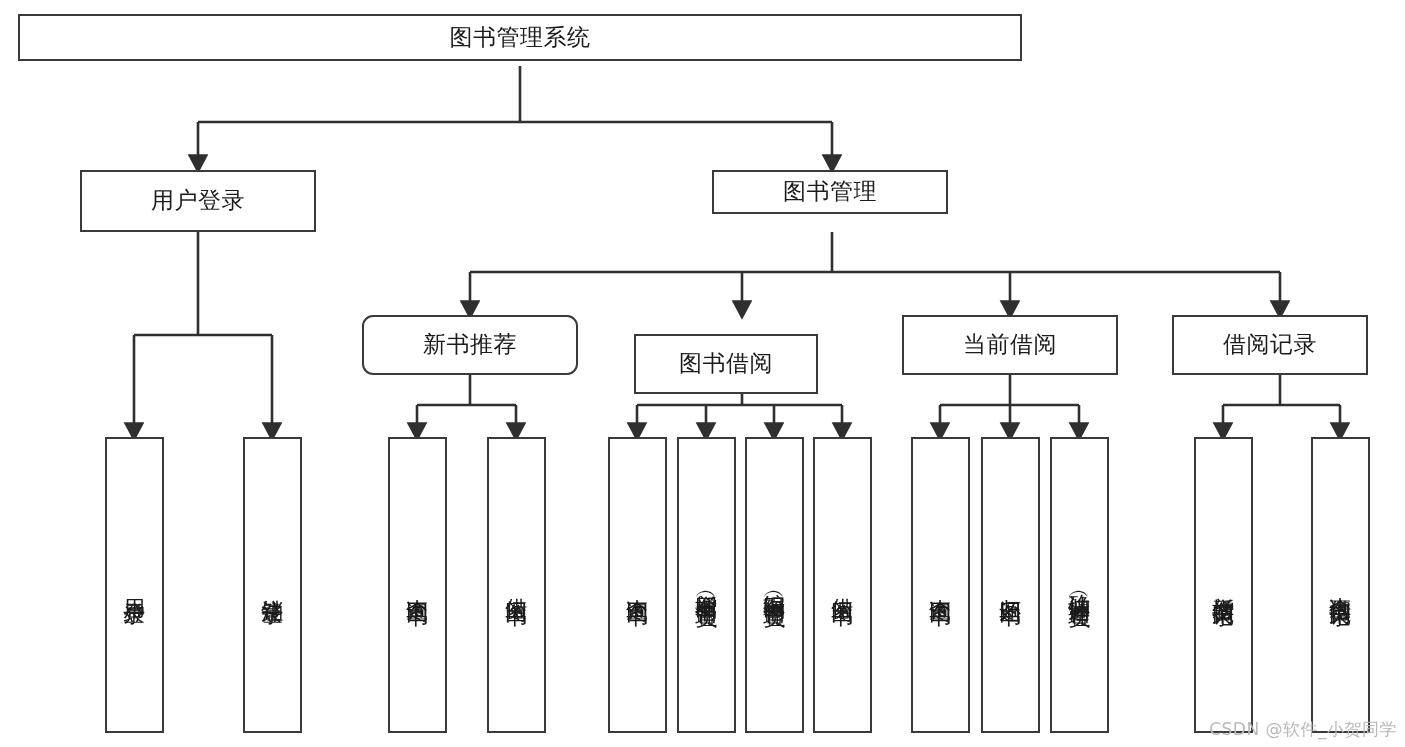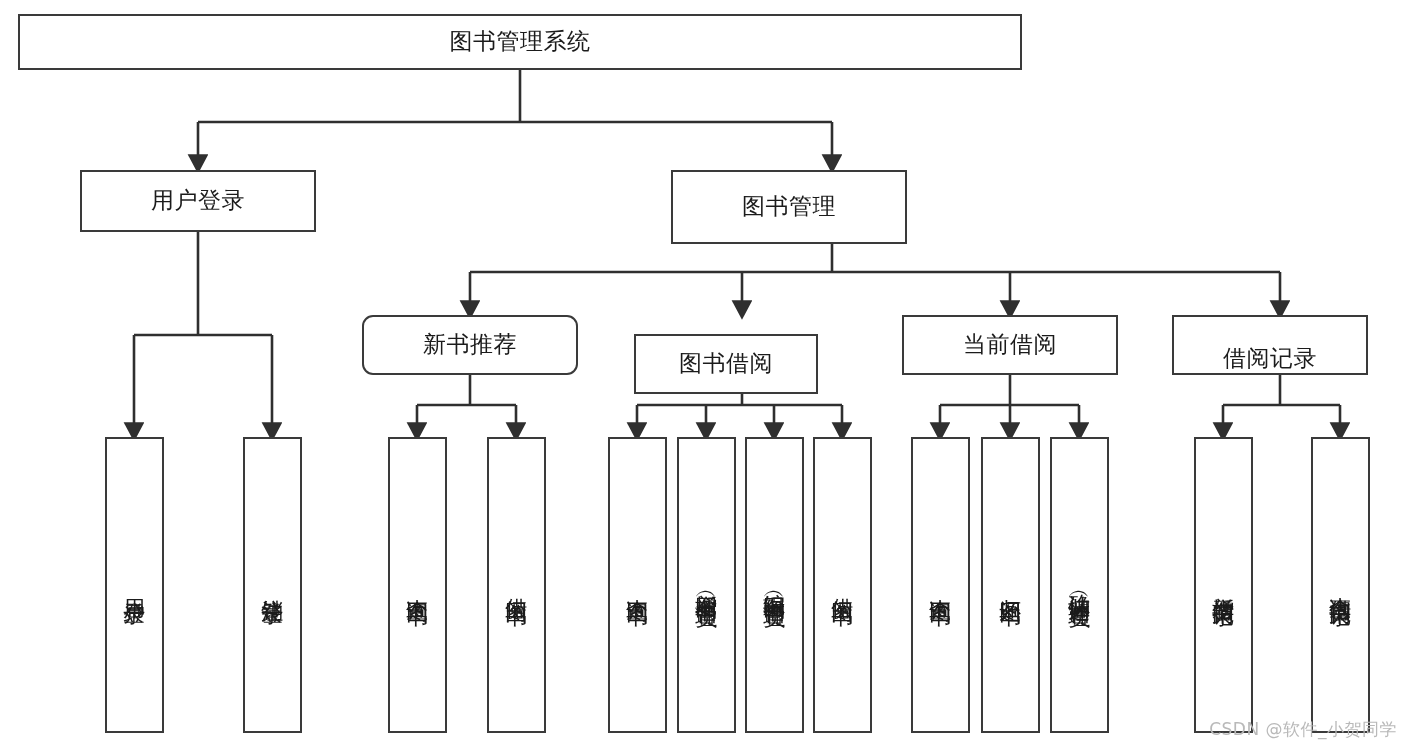--- a/index.html
+++ b/index.html
@@ -117,45 +117,45 @@
       <path d="M1010,405 L1010,428" marker-end="url(#arrow)"></path>
       <path d="M1079,405 L1079,428" marker-end="url(#arrow)"></path>
 
       <path d="M1280,375 L1280,405"></path>
       <path d="M1223,405 L1340,405"></path>
       <path d="M1223,405 L1223,428" marker-end="url(#arrow)"></path>
       <path d="M1340,405 L1340,428" marker-end="url(#arrow)"></path>
     </g>
   </svg>
 
-  <div class="node root" style="left:18px; top:14px; width:1004px; height:56px;">
+  <div class="node root" style="left:18px; top:14px; width:1004px; height:47px;">
     <span class="label-h">图书管理系统</span>
   </div>
 
   <div class="node" style="left:80px; top:170px; width:236px; height:62px;">
     <span class="label-h">用户登录</span>
   </div>
 
-  <div class="node" style="left:671px; top:170px; width:236px; height:74px;justify-content:center;">
+  <div class="node" style="left:712px; top:170px; width:236px; height:44px;justify-content:center;">
     <span class="label-h">图书管理</span>
   </div>
 
   <div class="node" style="left:362px; top:315px; width:216px; height:60px;border-radius:11px;">
     <span class="label-h">新书推荐</span>
   </div>
 
   <div class="node" style="left:634px; top:334px; width:184px; height:60px;">
     <span class="label-h">图书借阅</span>
   </div>
 
   <div class="node" style="left:902px; top:315px; width:216px; height:60px;">
     <span class="label-h">当前借阅</span>
   </div>
 
-  <div class="node" style="left:1172px; top:315px; width:196px; height:60px;align-items:flex-end;">
+  <div class="node" style="left:1172px; top:315px; width:196px; height:60px;">
     <span class="label-h">借阅记录</span>
   </div>
 
   <div class="node leaf" style="left:105px; top:437px; width:59px; height:296px;">
     <span class="label-v">用户登录</span>
   </div>
 
   <div class="node leaf" style="left:243px; top:437px; width:59px; height:296px;">
     <span class="label-v">注销登录</span>
   </div>

